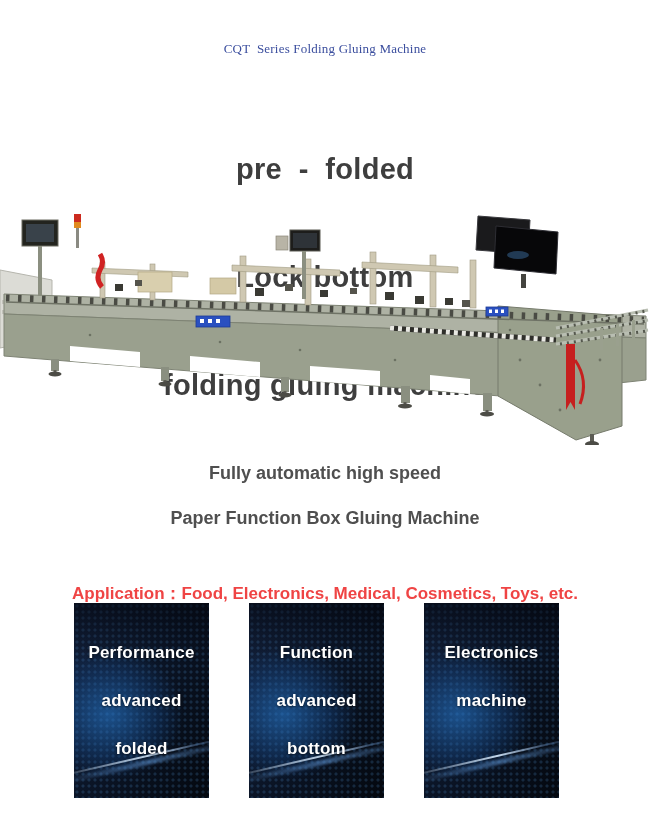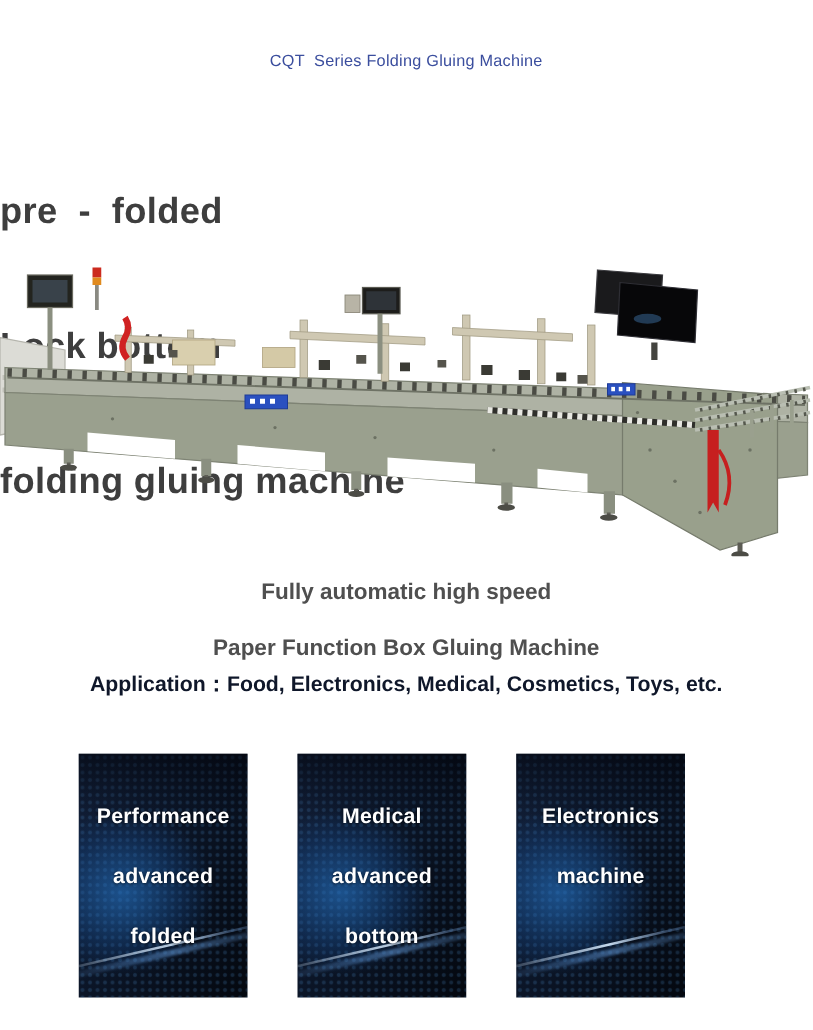--- a/index.html
+++ b/index.html
@@ -4,37 +4,37 @@
 <style>
   html, body { margin:0; padding:0; background:#ffffff; }
   body { font-family:"Liberation Sans", sans-serif; }
   .page {
     position:relative; width:650px; height:824px; background:#ffffff;
     overflow:hidden; margin:0 auto;
   }
   .series-label {
     position:absolute; top:41px; left:0; width:100%;
     text-align:center; color:#3b4e9e; font-size:13px; font-weight:500;
-    white-space:pre-wrap; letter-spacing:0.2px;
+    white-space:pre-wrap; letter-spacing:0.2px;font-family:Liberation Serif, serif;
   }
   .page-title {
     position:absolute; top:79px; left:0; width:100%;
-    color:#3e3e3e; font-size:29px; font-weight:bold;
+    text-align:center; color:#3e3e3e; font-size:29px; font-weight:bold;
     line-height:36px; white-space:pre-wrap; letter-spacing:0.3px;
   }
   .machine-wrap { position:absolute; top:210px; left:0; width:650px; height:235px; }
   .subtitle {
     position:absolute; left:0; width:100%; text-align:center;
     font-weight:bold; color:#4f4f4f; font-size:18px; white-space:pre-wrap;
   }
   .sub-1 { top:463px; }
   .sub-2 { top:508px; }
-  .sub-3 { top:536px; font-size:17px; color:#0f172a; }
+  .sub-3 { top:582px; font-size:17px; color:#ef4444; }
   .cards {
-    position:absolute; top:603px; left:63px; display:flex; gap:40px;
+    position:absolute; top:603px; left:74px; display:flex; gap:40px;
   }
   .card {
     position:relative; width:135px; height:195px; overflow:hidden;
     box-sizing:border-box; padding-top:26px;
     background:
       linear-gradient(180deg, rgba(0,0,5,0.55) 0%, rgba(0,0,5,0) 26%),
       radial-gradient(95px 85px at 26% 57%, rgba(38,120,205,0.60), rgba(24,80,150,0.30) 52%, rgba(8,24,48,0) 78%),
       radial-gradient(circle at 3px 3px, rgba(86,158,224,0.20) 1.1px, rgba(0,0,0,0) 2px),
       linear-gradient(118deg, #12203a 0%, #0b1527 45%, #04080f 100%);
     background-size:auto, auto, 6px 6px, auto;
@@ -213,21 +213,21 @@
   <div class="subtitle sub-2">Paper Function Box Gluing Machine</div>
   <div class="subtitle sub-3">Application：Food, Electronics, Medical, Cosmetics, Toys, etc.</div>
 
   <div class="cards">
     <div class="card">
       <div class="card-line">Performance</div>
       <div class="card-line">advanced</div>
       <div class="card-line">folded</div>
     </div>
     <div class="card">
-      <div class="card-line">Medical</div>
+      <div class="card-line">Function</div>
       <div class="card-line">advanced</div>
       <div class="card-line">bottom</div>
     </div>
     <div class="card">
       <div class="card-line">Electronics</div>
       <div class="card-line">machine</div>
     </div>
   </div>
 
 </div>

